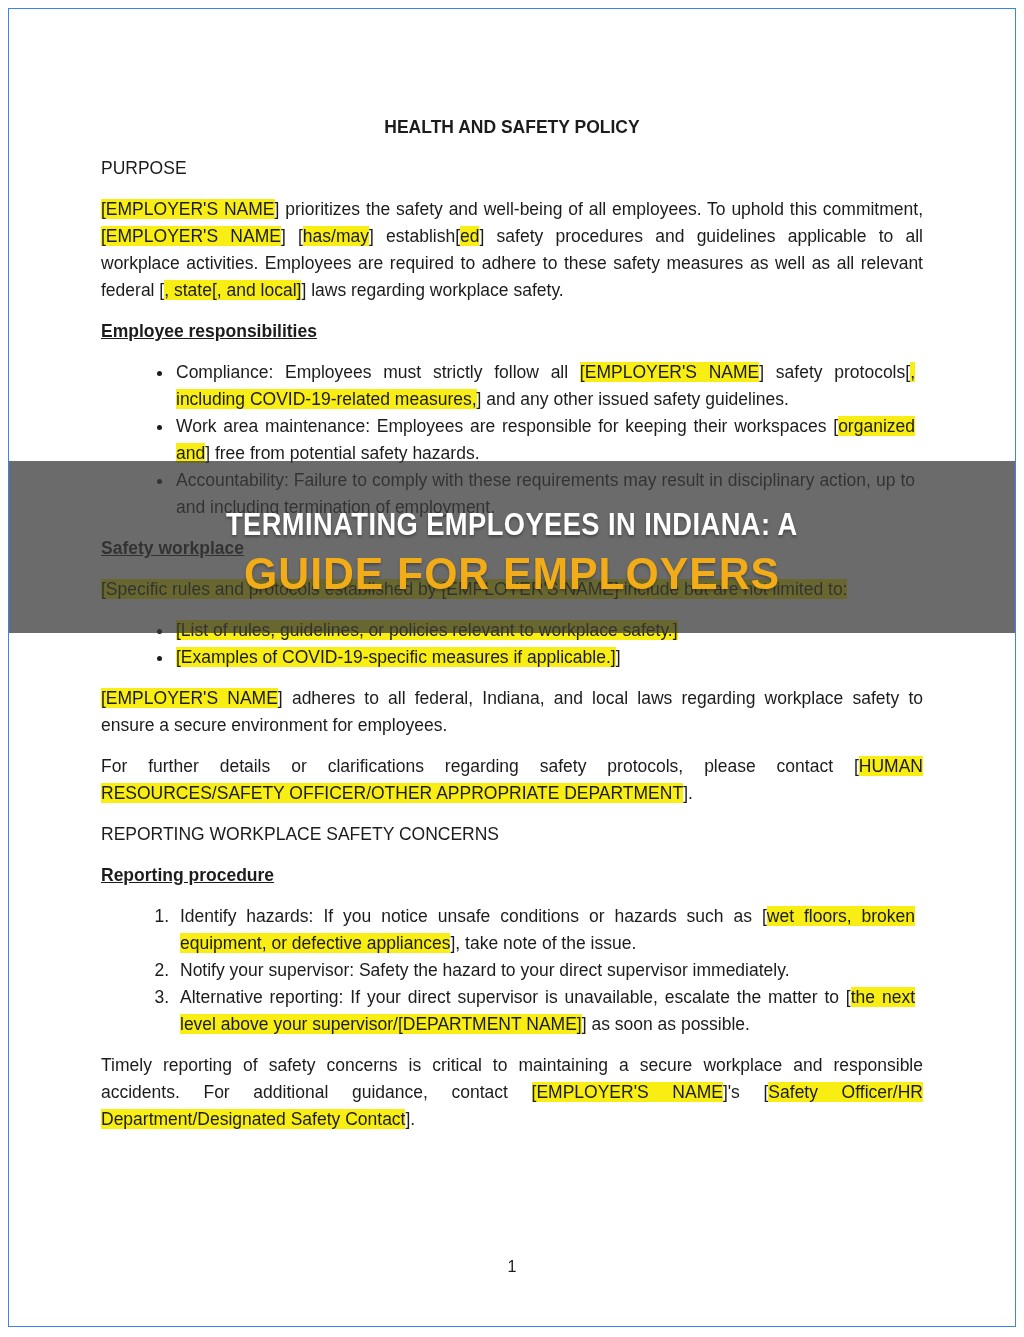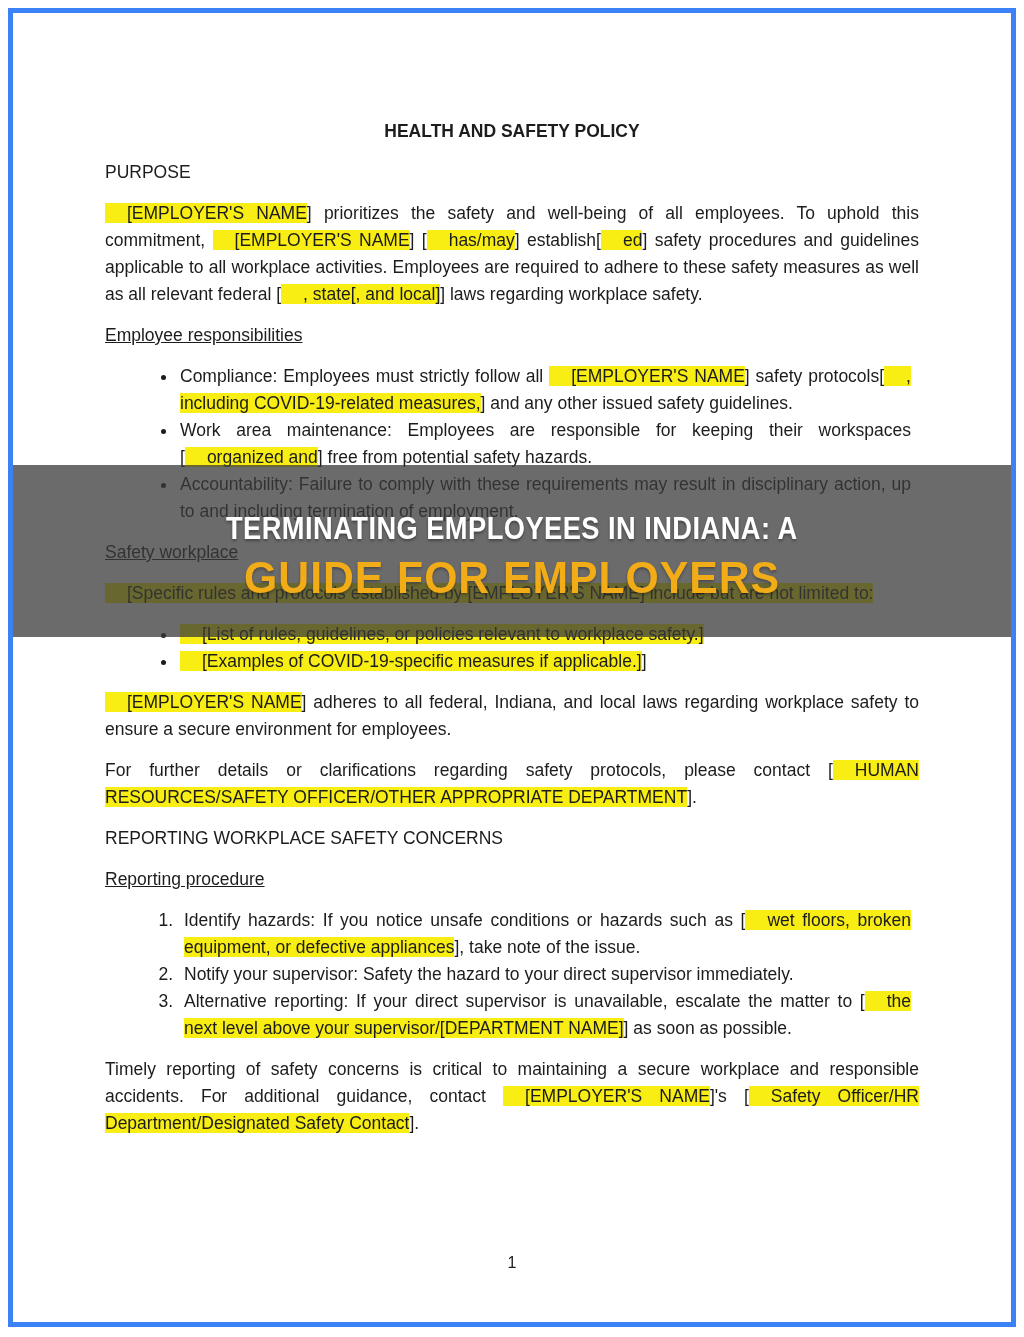--- a/index.html
+++ b/index.html
@@ -7,42 +7,42 @@
     width: 1024px; height: 1337px;
     background: #ffffff;
     font-family: "Liberation Sans", sans-serif;
     overflow: hidden;
   }
   .page {
     position: relative;
     box-sizing: border-box;
     margin: 8px;
     width: 1008px; height: 1319px;
-    border: 5px solid #3b82f6;
+    border: 1px solid #3b82f6;
     background: #ffffff;
   }
   .content {
     box-sizing: border-box;
     padding: 91px 92px 0 92px;
     font-size: 17.5px;
     line-height: 27px;
     color: var(--text, #1c1c1c);
   }
   .content p { margin: 14px 0; }
   .para { text-align: justify; text-align-last: left; }
   .heading { font-weight: normal; text-align: left; }
   .doc-title { font-weight: bold; text-align: center; }
-  .subheading { text-decoration: underline; font-weight: normal; }
+  .subheading { text-decoration: underline; font-weight: bold; }
   ul.doc-list, ol.doc-list { margin: 14px 8px; padding: 0 0 0 65px; }
   ul.doc-list li, ol.doc-list li {
     text-align: justify; text-align-last: left;
     padding-left: 2px;
   }
   ol.doc-list li { padding-left: 6px; }
-  .hl { background: var(--hl, #f8ee14); padding-left: 22px; }
+  .hl { background: var(--hl, #f8ee14); }
   .banner {
     position: absolute;
     left: 0; right: 0;
     top: 452px; height: 172px;
     background: var(--banner-bg, rgba(58,58,58,0.75));
     z-index: 3;
     display: flex;
     flex-direction: column;
     align-items: center;
     justify-content: center;

